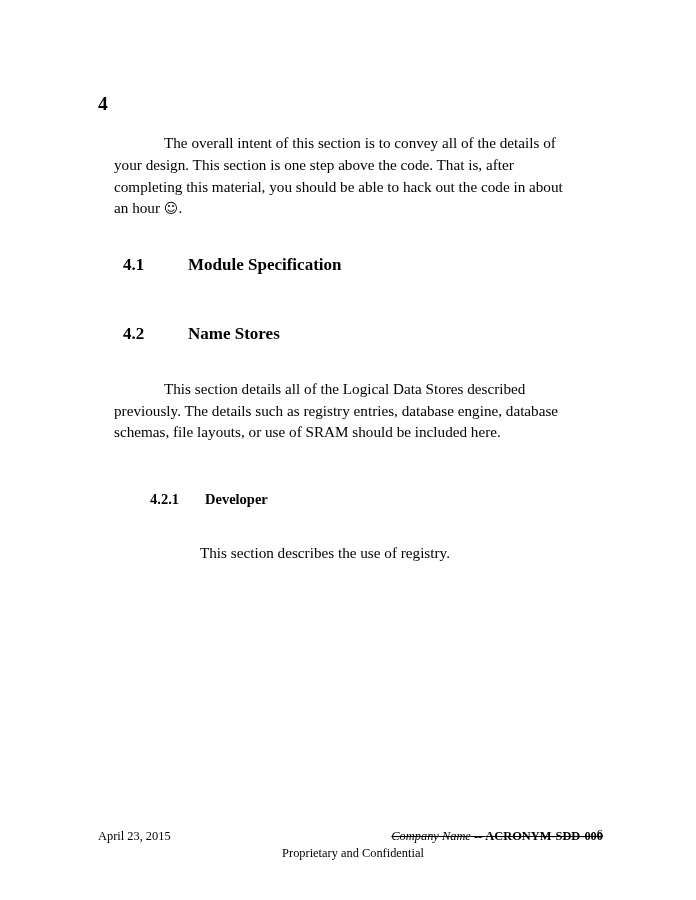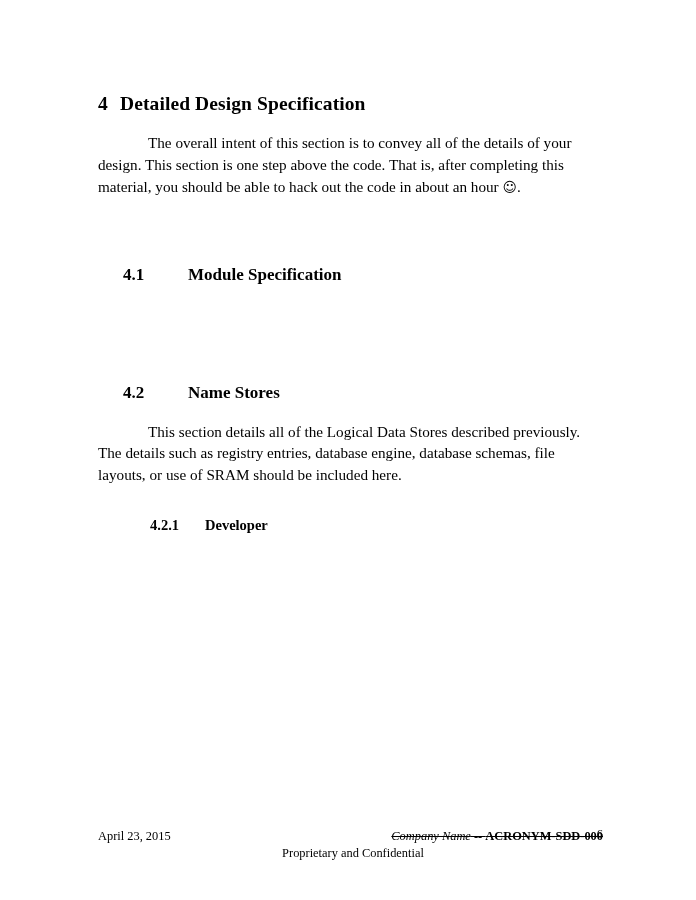--- a/index.html
+++ b/index.html
@@ -46,42 +46,41 @@
     font-weight: bold;
     margin: 0;
     line-height: 1.3;
     padding-left: 25px;
     display: flex;
     align-items: baseline;
   }
   .h2 .num {
     min-width: 65px;
     display: inline-block;
-    margin-top: 48px;
   }
 
   .h3 {
     font-size: 14.5px;
     font-weight: bold;
     margin: 0;
     line-height: 1.3;
     padding-left: 52px;
     display: flex;
     align-items: flex-end;
   }
   .h3 .num {
     min-width: 55px;
     display: inline-block;
   }
 
   
   .para {
     font-size: 15.2px;
     line-height: 1.42;
-    margin: 0;
+    margin: 16px;
     text-align: left;
     text-indent: 50px;
   }
   .para.sub {
     text-indent: 50px;
   }
   .para.deep {
     padding-left: 36px;
     text-indent: 50px;
   }
@@ -151,21 +150,20 @@
 </style>
 </head>
 <body>
 
 <div class="page">
 
   <div class="content">
 
     <h1 class="h1">
       <span class="num">4</span>
-      <span>Detailed Design Specification</span>
     </h1>
 
     <p class="para"><span>The overall intent of this section is to convey all of the details of your design.  This section is one step above the code.  That is, after completing this material, you should be able to hack out the code in about an hour </span><span class="smiley">☺</span><span>.</span></p>
 
     <div class="gap-a"></div>
 
     <h2 class="h2">
       <span class="num">4.1</span>
       <span>Module Specification</span>
     </h2>
@@ -186,20 +184,21 @@
 
     <div class="gap-e"></div>
 
     <h3 class="h3">
       <span class="num">4.2.1</span>
       <span>Developer</span>
     </h3>
 
     <div class="gap-f"></div>
 
+    <p class="para deep">This section describes the use of registry.</p>
 
   </div>
 
   <div class="footer">
     <div class="footer-row">
       <span class="footer-date">April 23, 2015</span>
       <span class="footer-center"><span class="footer-doc"><span class="company">Company Name</span><span> -- </span><span class="acronym">ACRONYM-SDD-000</span></span></span>
       <span class="footer-page">6</span>
     </div>
     <div class="footer-sub">Proprietary and Confidential</div>

